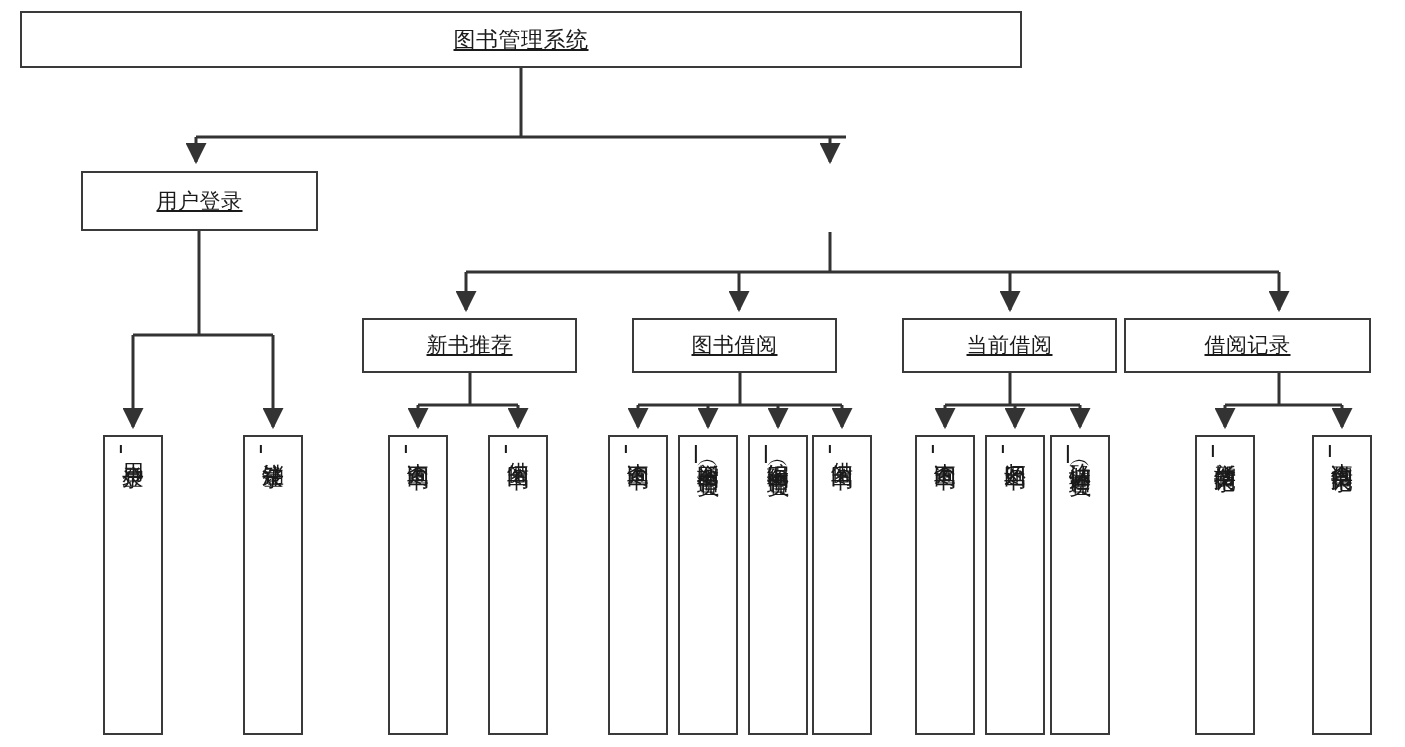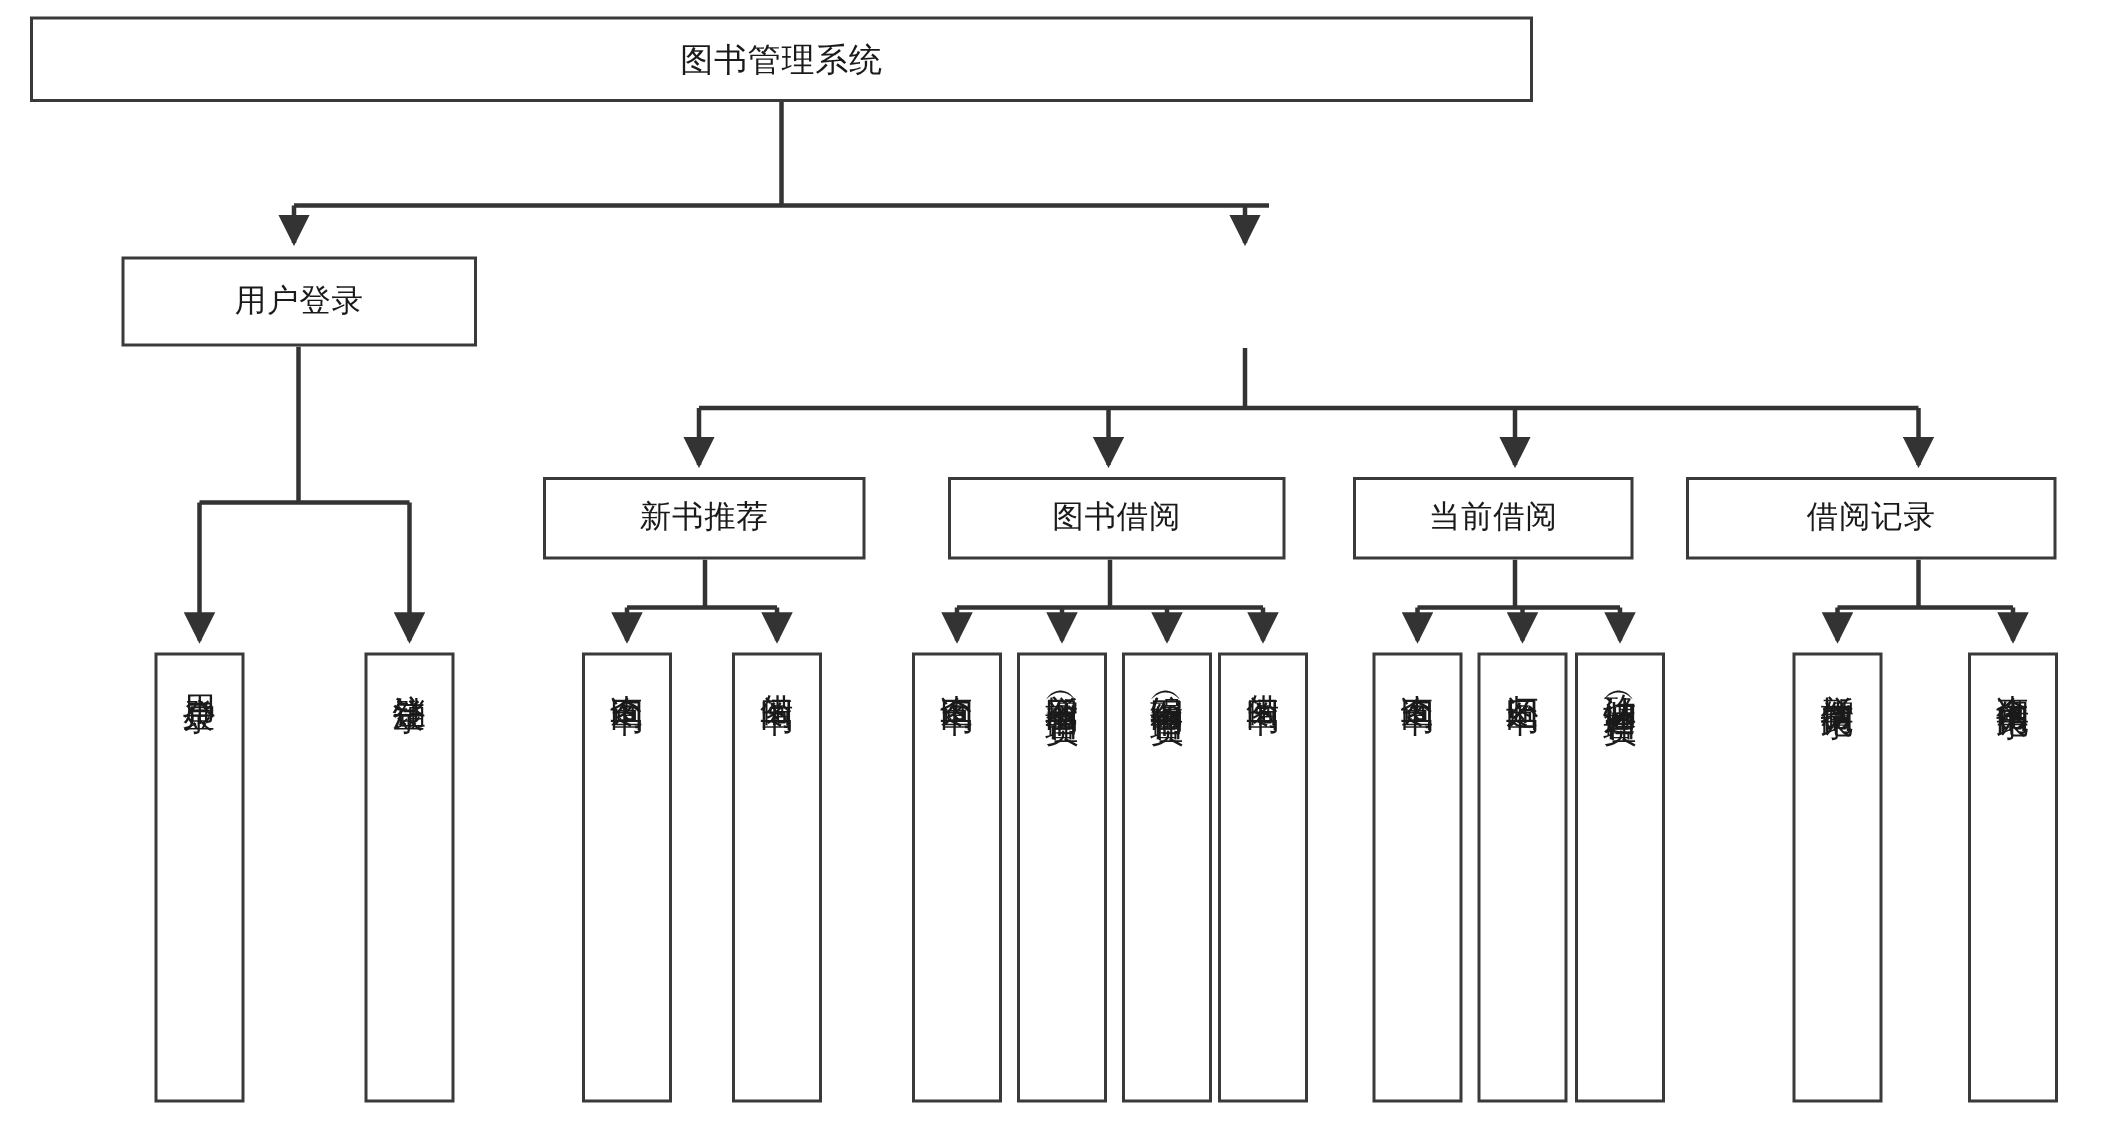--- a/index.html
+++ b/index.html
@@ -29,20 +29,21 @@
     align-items:center;
     justify-content:center;
     z-index:2;
   }
   .node .label{
     font-size:21px;
     line-height:1.25;
     color:#1a1a1a;
     letter-spacing:0.5px;
     white-space:nowrap;
+    text-decoration:underline;
   }
   .node.root .label{font-size:22px;}
   .node.leaf{
     align-items:flex-start;
     justify-content:center;
     padding-top:8px;
   }
   .node.leaf .label{
     writing-mode:vertical-rl;
     text-orientation:upright;
@@ -122,24 +123,24 @@
     <span class="label">图书管理系统</span>
   </div>
 
   <div class="node l1" style="left: 81px; top: 171px; width: 237px; height: 60px;">
     <span class="label">用户登录</span>
   </div>
 
   <div class="node l2" style="left: 362px; top: 318px; width: 215px; height: 55px;">
     <span class="label">新书推荐</span>
   </div>
-  <div class="node l2" style="left: 632px; top: 318px; width: 225px; height: 55px; text-align: center;">
+  <div class="node l2" style="left: 632px; top: 318px; width: 205px; height: 55px; text-align: center;">
     <span class="label">图书借阅</span>
   </div>
-  <div class="node l2" style="left: 902px; top: 318px; width: 187px; height: 55px;">
+  <div class="node l2" style="left: 902px; top: 318px; width: 215px; height: 55px;">
     <span class="label">当前借阅</span>
   </div>
   <div class="node l2" style="left: 1124px; top: 318px; width: 247px; height: 55px; justify-content: center;">
     <span class="label">借阅记录</span>
   </div>
 
   <div class="node leaf" style="left: 103px; top: 435px; width: 60px; height: 300px;">
     <span class="label">用户登录</span>
   </div>
   <div class="node leaf" style="left: 243px; top: 435px; width: 60px; height: 300px;">

